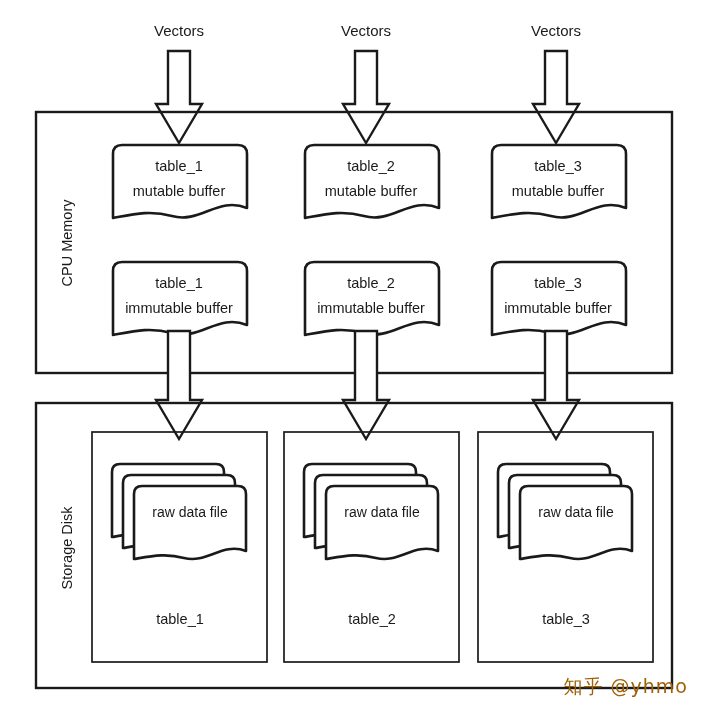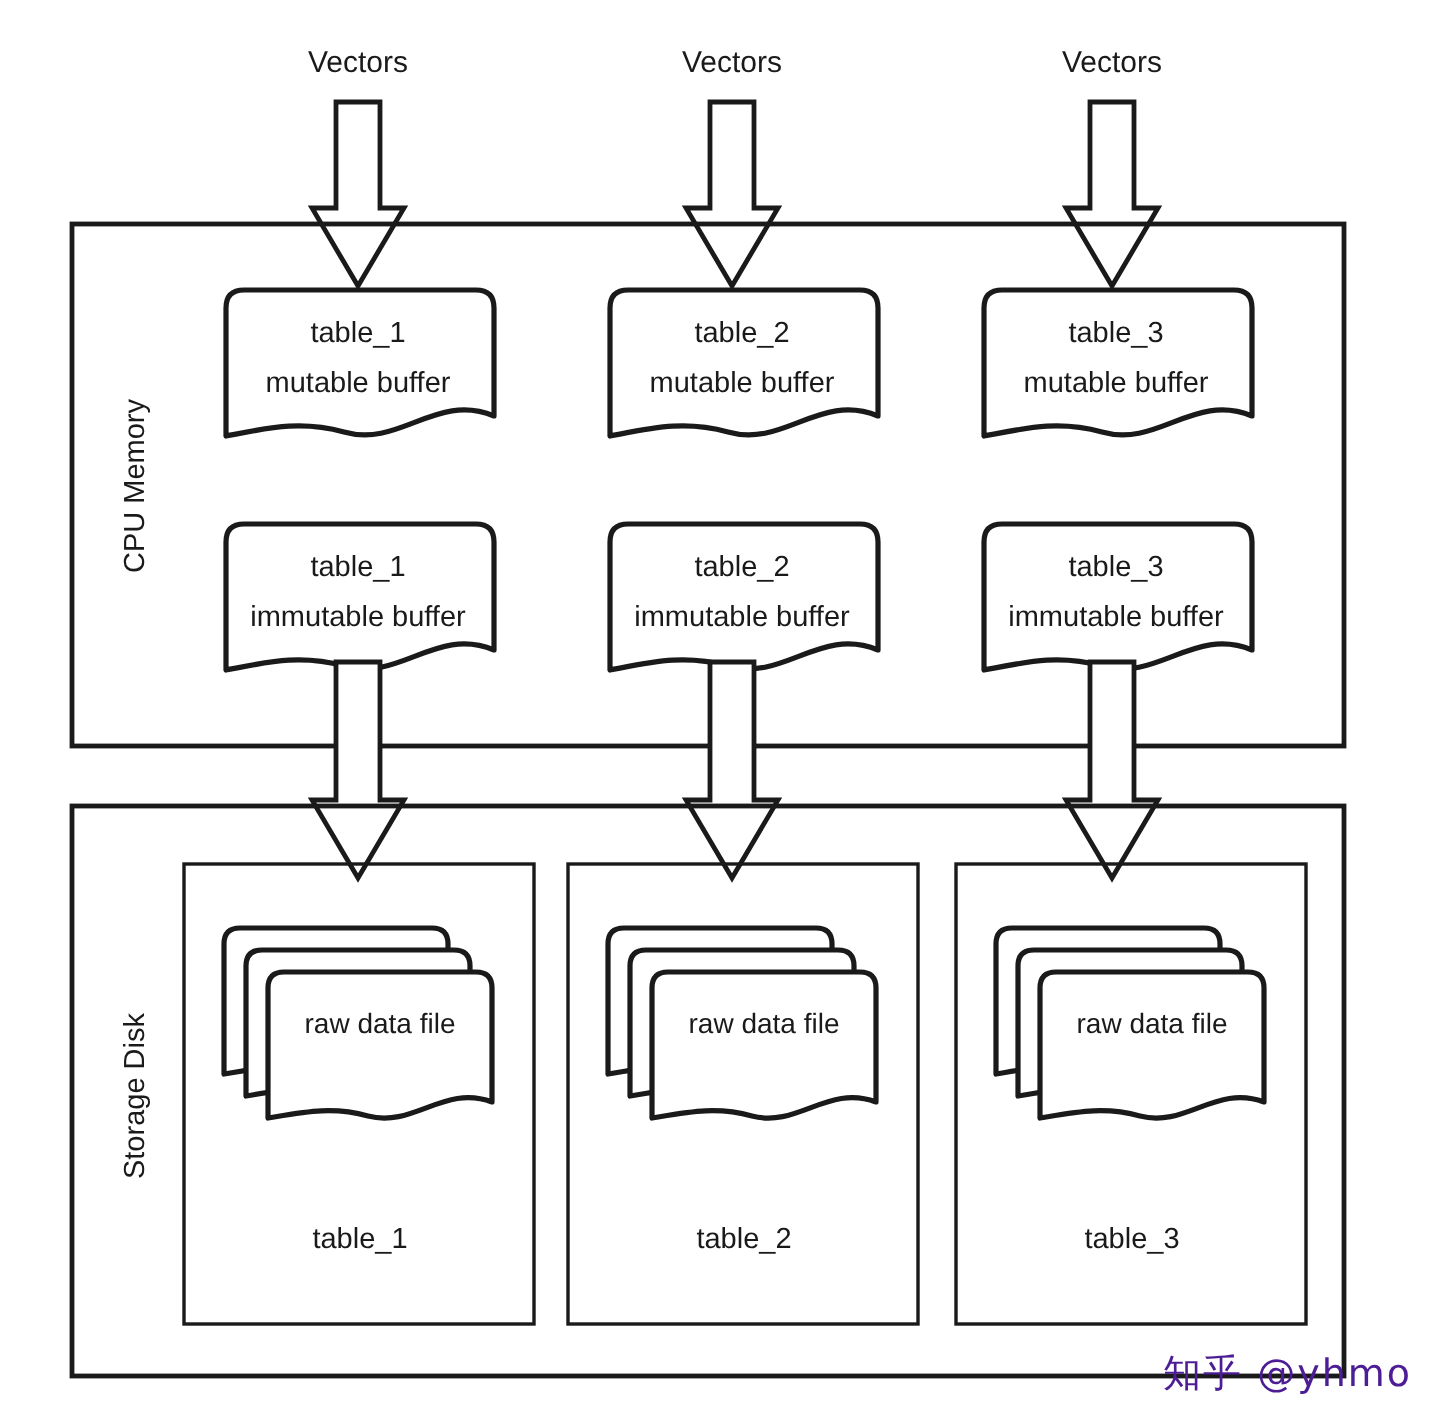--- a/index.html
+++ b/index.html
@@ -63,24 +63,24 @@
     text-anchor: middle;
     dominant-baseline: middle;
   }
   .t-raw {
     font-size: 14px;
     text-anchor: middle;
     dominant-baseline: middle;
   }
   .watermark {
     position: absolute;
-    right: 2px;
+    right: 20px;
     bottom: 10px;
     font-size: 19px;
-    color: #4c1d95;
+    color: #a16207;
     font-family: "DejaVu Sans", sans-serif;
     letter-spacing: 1px;
     user-select: none;
     white-space: nowrap;
   }
 </style>
 </head>
 <body>
 
 <div id="stage">

